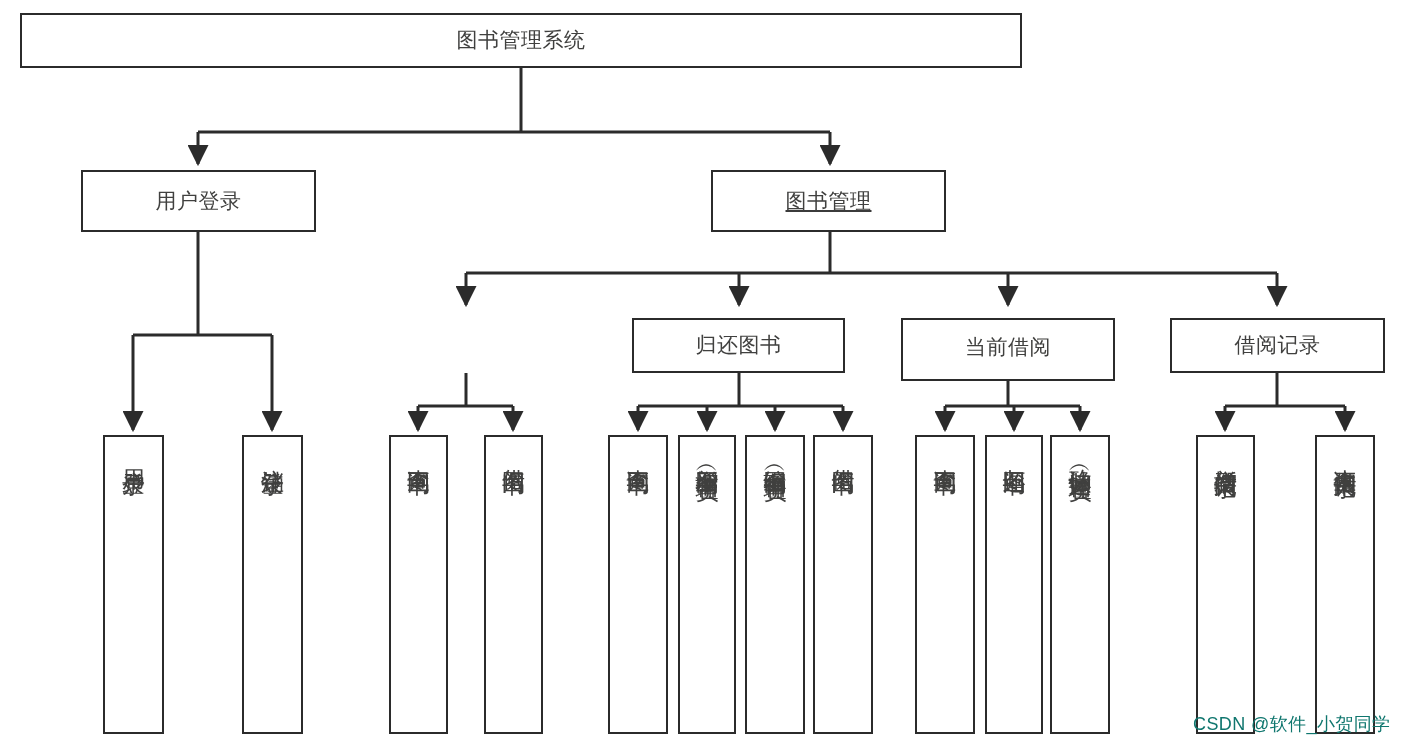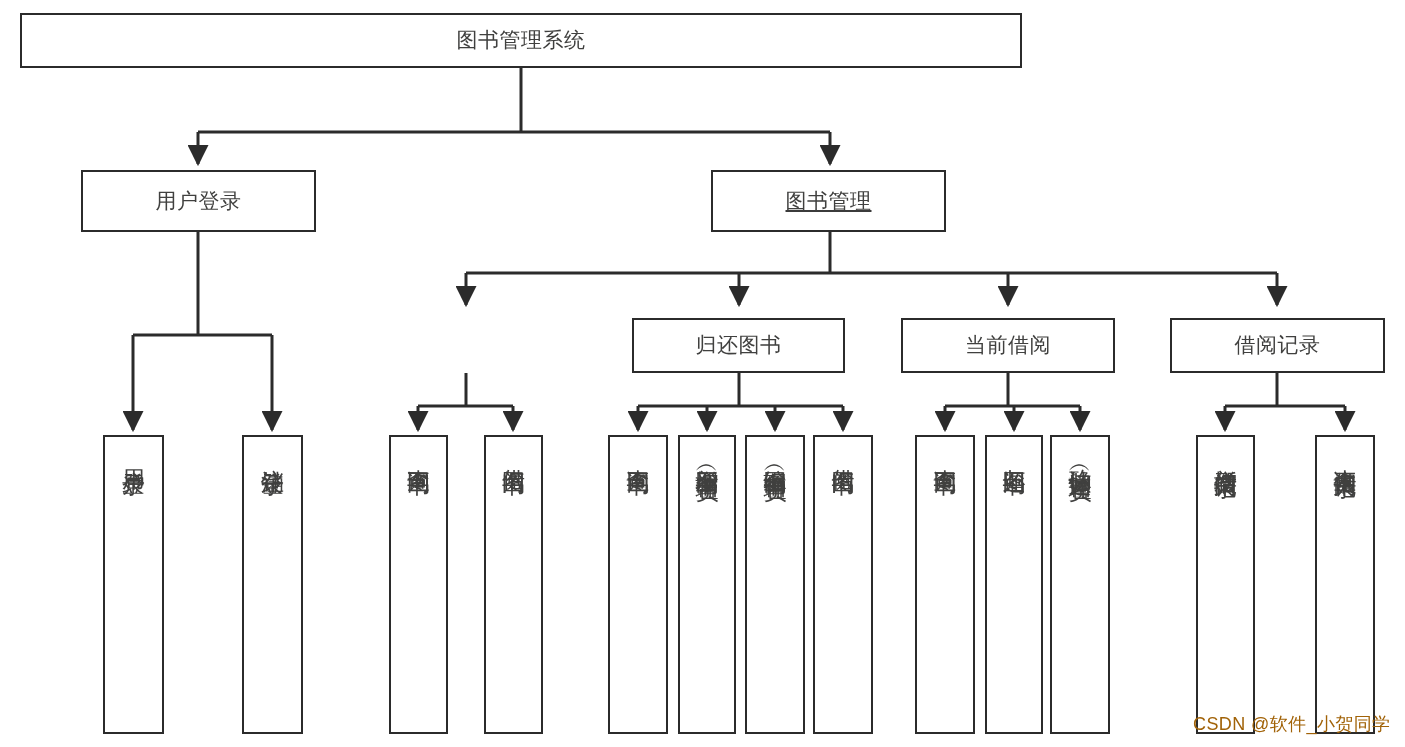--- a/index.html
+++ b/index.html
@@ -61,21 +61,21 @@
     line-height: 1.08;
     letter-spacing: 1.5px;
     white-space: nowrap;
     color: #40403f;
   }
   .watermark {
     position: absolute;
     left: 1193px;
     top: 712px;
     font-size: 18px;
-    color: #a16207;
+    color: #0f766e;
     white-space: nowrap;
     z-index: 3;
     letter-spacing: 0.4px;
   }
 </style>
 </head>
 <body>
 
 <div id="diagram-root">
 
@@ -136,21 +136,21 @@
   <div class="node horiz" style="left:81px; top:170px; width:235px; height:62px;">
     <span class="node-label">用户登录</span>
   </div>
   <div class="node horiz" style="left:711px; top:170px; width:235px; height:62px;text-decoration:underline;">
     <span class="node-label">图书管理</span>
   </div>
 
   <div class="node horiz" style="left:632px; top:318px; width:213px; height:55px;">
     <span class="node-label">归还图书</span>
   </div>
-  <div class="node horiz" style="left:901px; top:318px; width:214px; height:55px;">
+  <div class="node horiz" style="left:901px; top:318px; width:214px; height:63px;font-family:Liberation Mono, monospace;">
     <span class="node-label">当前借阅</span>
   </div>
   <div class="node horiz" style="left:1170px; top:318px; width:215px; height:55px;">
     <span class="node-label">借阅记录</span>
   </div>
 
   <div class="node vert" style="left:103px; top:435px; width:61px; height:299px;">
     <span class="node-label">用户登录</span>
   </div>
   <div class="node vert" style="left:242px; top:435px; width:61px; height:299px;">

